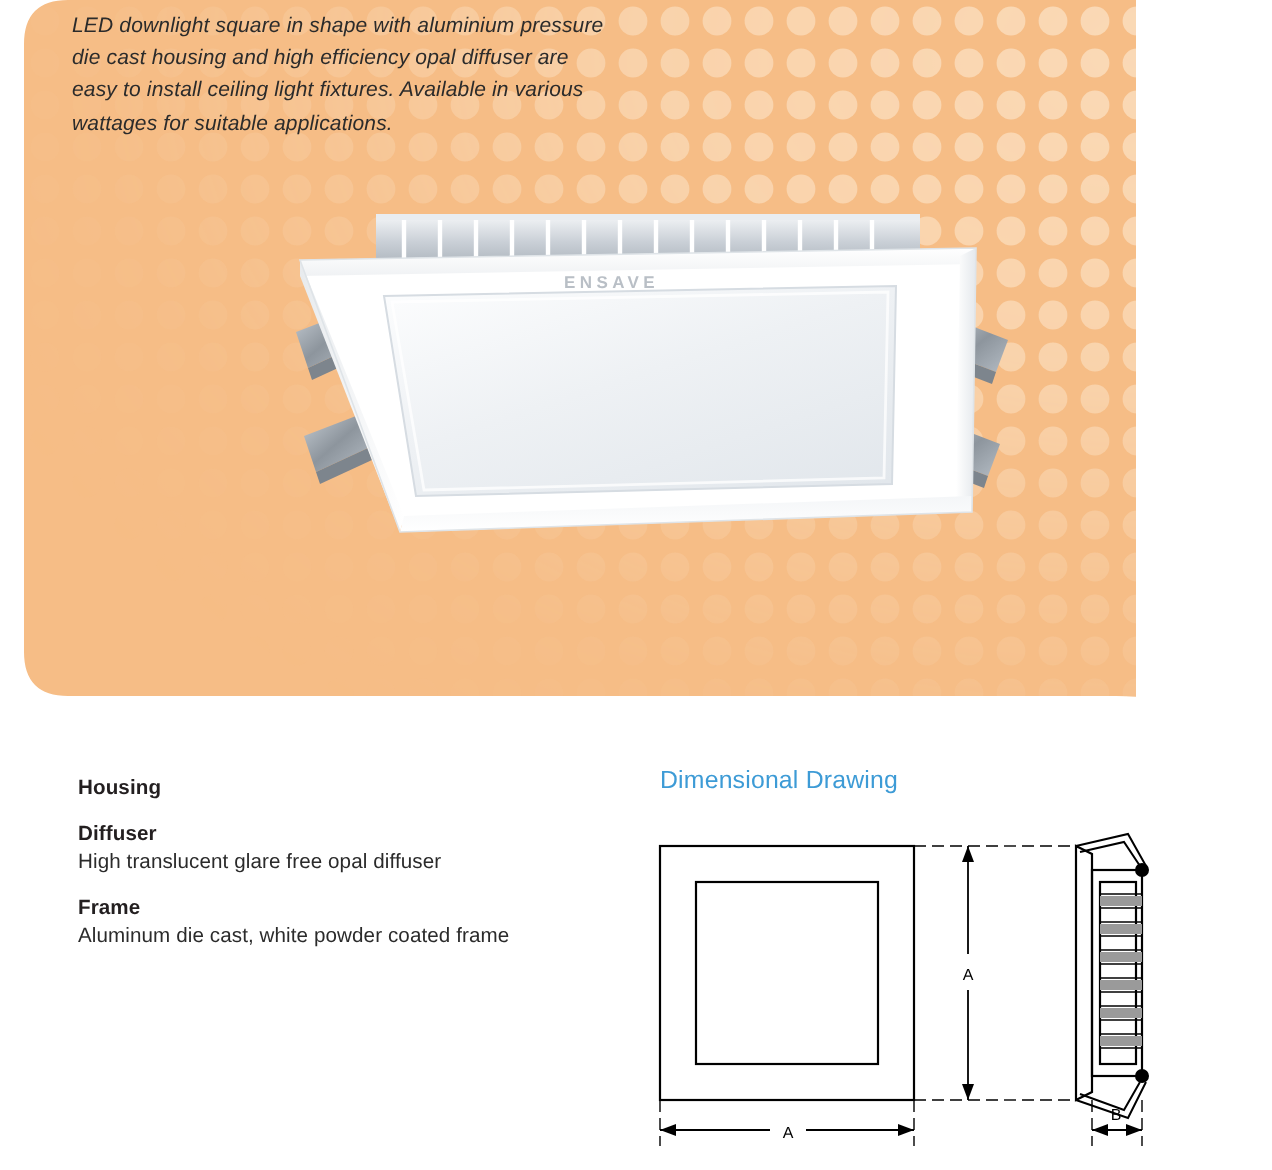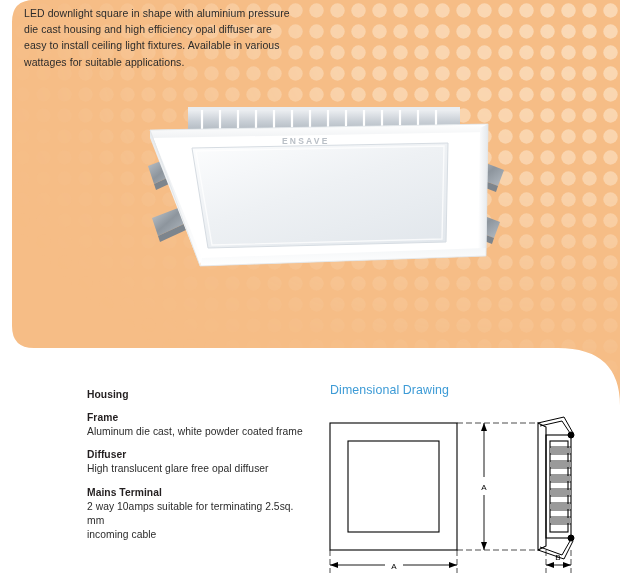--- a/index.html
+++ b/index.html
@@ -14,59 +14,60 @@
     overflow: hidden;
     font-family: "Liberation Sans", sans-serif;
     color: #231f20;
   }
 
   
   #hero-panel {
     position: absolute;
     left: 12px;
     top: 0;
-    width: 608px;
+    width: 556px;
     height: 406px;
     overflow: hidden;
   }
   #hero-shape {
     position: absolute;
     inset: 0;
   }
 
   
   #intro-text {
     position: absolute;
-    left: 24px;
+    left: 36px;
     top: 5px;
     width: 276px;
     font-size: 10.5px;
     line-height: 16.2px;
     color: #2b2b2b;
     letter-spacing: 0.08px;
     white-space: pre-line;
+    font-style: italic;
   }
 
   
   #product-photo {
     position: absolute;
     left: 118px;
     top: 96px;
     width: 388px;
     height: 186px;
   }
 
   
   #spec-list {
     position: absolute;
     left: 39px;
     top: 388px;
     width: 268px;
   }
-  .spec-block { margin-bottom: 9px; margin-left: 48px; }
+  .spec-block { margin-bottom: 9px; }
   .spec-term {
     font-size: 10.3px;
     font-weight: bold;
     color: #231f20;
     line-height: 14px;
     letter-spacing: 0.05px;
   }
   .spec-desc {
     font-size: 10.3px;
     color: #2b2b2b;
@@ -241,37 +242,32 @@
 easy to install ceiling light fixtures. Available in various
 wattages for suitable applications.</div>
 
 <div id="spec-list">
 
   <div class="spec-block">
     <div class="spec-term">Housing</div>
   </div>
 
   <div class="spec-block">
+    <div class="spec-term">Diffuser</div>
+    <div class="spec-desc">High translucent glare free opal diffuser</div>
+  </div>
+
+  <div class="spec-block">
     <div class="spec-term">Frame</div>
     <div class="spec-desc">Aluminum die cast, white powder coated frame</div>
   </div>
 
   <div class="spec-block">
-    <div class="spec-term">Diffuser</div>
-    <div class="spec-desc">High translucent glare free opal diffuser</div>
   </div>
 
-  <div class="spec-block">
-  </div>
-
-  <div class="spec-block">
-    <div class="spec-term">Mains Terminal</div>
-    <div class="spec-desc">2 way 10amps suitable for terminating 2.5sq. mm
-incoming cable</div>
-  </div>
 
 </div>
 
 <div id="dim-section">
 
   <div id="dim-heading">Dimensional Drawing</div>
 
   <svg id="dim-drawing" width="300" height="170" viewBox="0 0 300 170">
 
     <g stroke="#000" fill="none" stroke-width="1.1">

